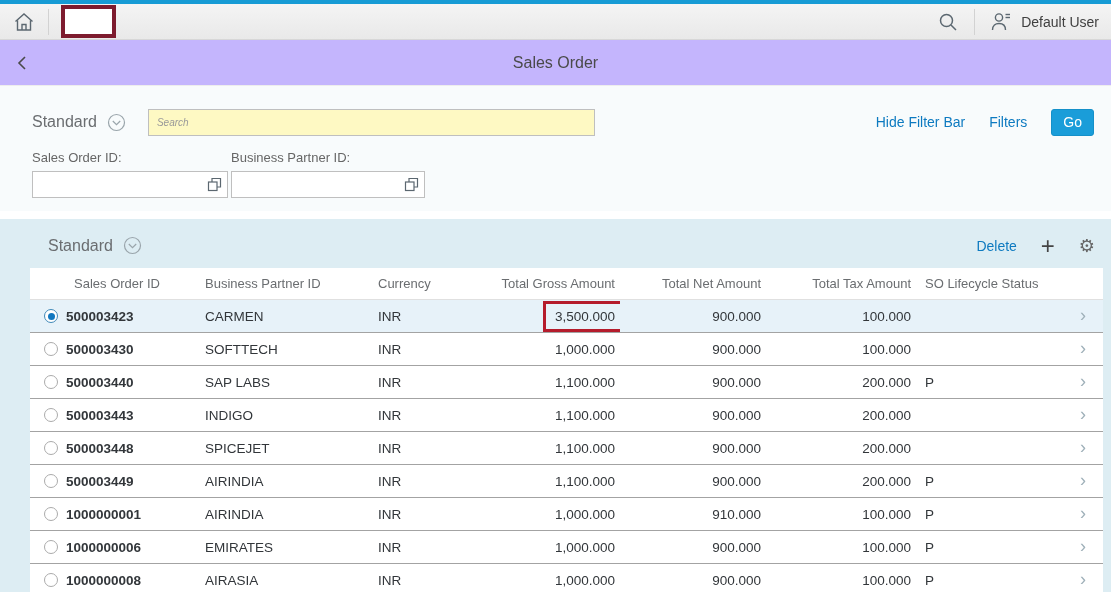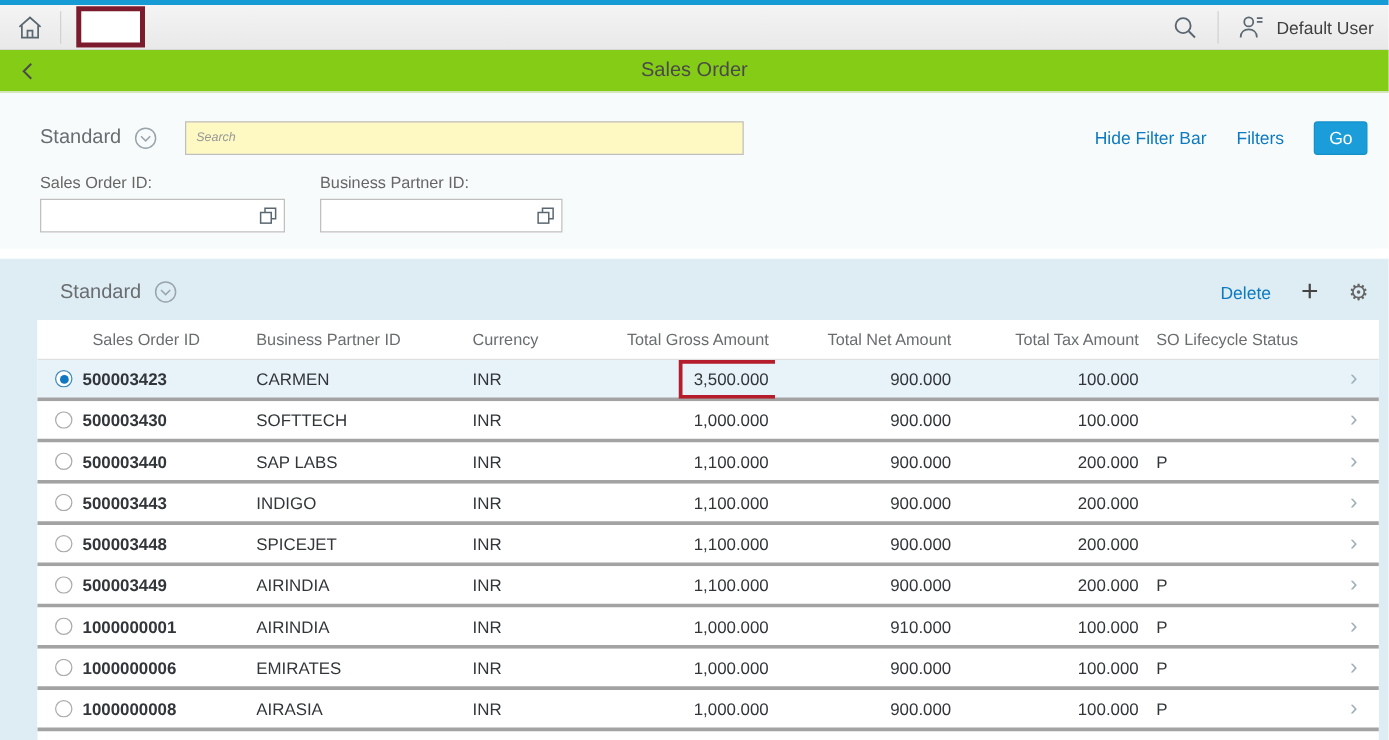--- a/index.html
+++ b/index.html
@@ -25,21 +25,21 @@
   .vdiv { width:1px; height:26px; background:#d2d2d2; }
   .annotation-box-header {
     width:55px; height:33px; background:#fff;
     border:4px solid var(--annotation_box_header); margin-left:0;
   }
   .shell-right { margin-left:auto; display:flex; align-items:center; gap:14px; }
   .shell-user { display:flex; align-items:center; gap:8px; color:#3f3f3f; }
 
   
   .page-header {
-    height:34px; flex:none; background:#84cc16; display:flex; align-items:center;
+    height:46px; flex:none; background:#c4b5fd; display:flex; align-items:center;
     padding:0 14px; border-bottom:1px solid #ededed; position:relative;
   }
   .page-title {
     position:absolute; left:0; right:0; text-align:center;
     font-size:16px; color:#4a4a4a; pointer-events:none;
   }
 
   
   .filter-section { height:125px; flex:none; background:#f8fbfc; padding:22px 17px 0 32px; }
   .variant-row { display:flex; align-items:center; height:28px; }
@@ -51,21 +51,21 @@
     font-family:"Liberation Sans",sans-serif; outline:none;
   }
   .search-input::placeholder { font-style:italic; color:#999; }
   .filter-links { margin-left:auto; display:flex; align-items:center; gap:24px; }
   .link { color:var(--link_blue); cursor:pointer; white-space:nowrap; }
   .go-btn {
     background:var(--go_button); color:#fff; border:1px solid #1590c9;
     height:27px; padding:0 11px; font-size:14px; border-radius:3px; cursor:pointer;
     font-family:"Liberation Sans",sans-serif;
   }
-  .fields-row { display:flex; gap:28px; margin-top:14px; }
+  .fields-row { display:flex; gap:3px; margin-top:14px; }
   .filter-field { display:flex; flex-direction:column; }
   .filter-field-label { font-size:13px; color:#666; margin-bottom:6px; }
   .vh-wrap { position:relative; width:196px; }
   .vh-input {
     width:100%; height:27px; border:1px solid #bfbfbf; background:#fff;
     padding:0 28px 0 8px; font-size:14px; outline:none;
   }
   .vh-icon { position:absolute; right:6px; top:6px; cursor:pointer; display:flex; }
 
   .white-gap { height:8px; background:#fff; flex:none; }
@@ -74,21 +74,21 @@
   .table-section { flex:1; background:var(--table_section_bg); display:flex; flex-direction:column; }
   .table-toolbar { height:49px; flex:none; display:flex; align-items:center; padding:4px 16px 0 48px; }
   .toolbar-actions { margin-left:auto; display:flex; align-items:center; gap:24px; }
   .plus-icon { font-size:24px; font-weight:300; color:#444; line-height:20px; cursor:pointer; }
   .gear-icon { font-size:18px; color:#666; cursor:pointer; line-height:20px; }
 
   .table-card { margin:0 8px 0 30px; background:#fff; flex:1; }
   .thead { display:flex; height:32px; align-items:center; border-bottom:1px solid #e0e0e0; background:#fff; }
   .thead .hcell { font-size:13px; color:#6a6d70; white-space:nowrap; overflow:hidden; }
   .trow {
-    display:flex; height:33px; align-items:center; border-bottom:3px solid #a3a3a3;
+    display:flex; height:33px; align-items:center; border-bottom:1px solid #a3a3a3;
     background:#fff; cursor:pointer;
   }
   .trow.selected { background:var(--selected_row_bg); }
   .cell { font-size:13.5px; color:#32363a; white-space:nowrap; overflow:hidden; }
   .c-radio { width:36px; flex:none; display:flex; padding-left:14px; }
   .c-id    { width:139px; flex:none; font-weight:bold; }
   .c-bp    { width:155px; flex:none; }
   .c-cur   { width:115px; flex:none; padding-left:18px; }
   .c-gross { width:145px; flex:none; text-align:right; padding-right:5px; }
   .c-net   { width:145px; flex:none; text-align:right; padding-right:4px; }

